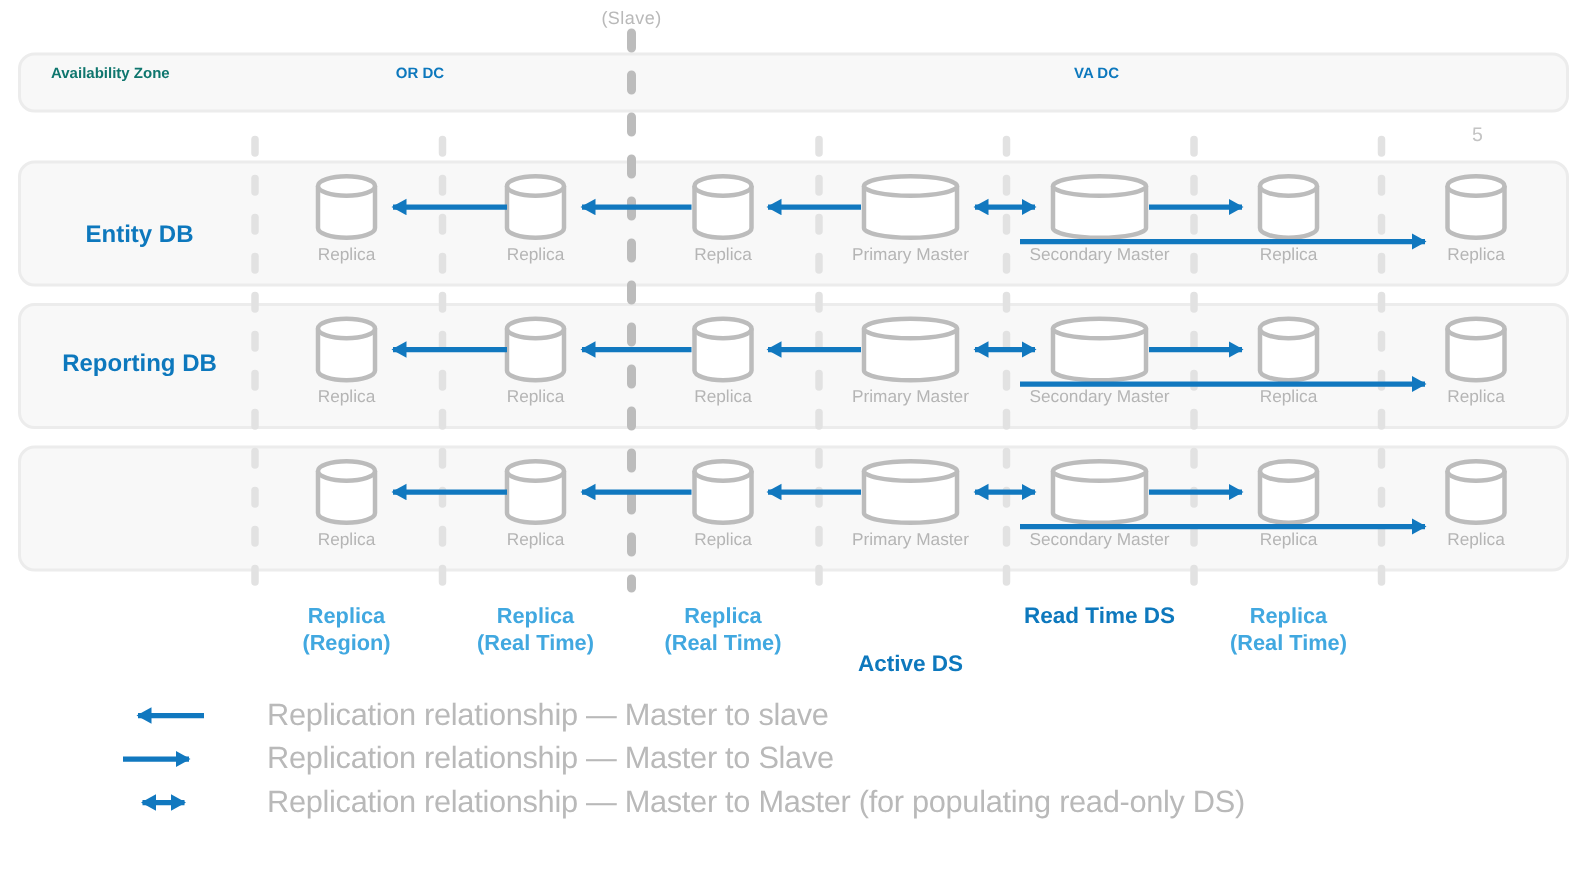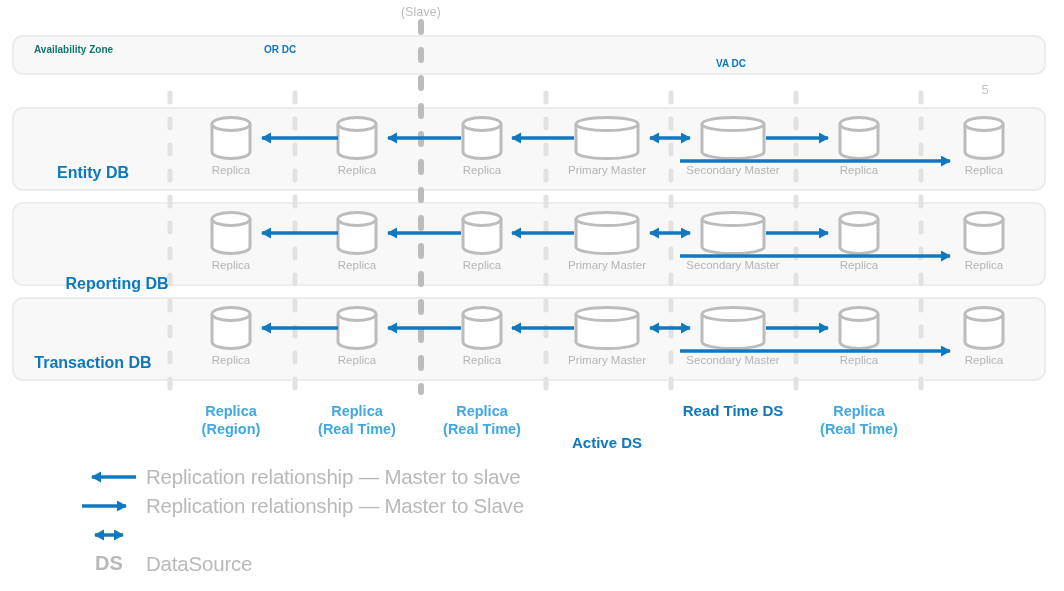--- a/index.html
+++ b/index.html
@@ -23,44 +23,44 @@
   .dash-region{stroke:#bcbcbc;stroke-width:6;stroke-dasharray:10 18;stroke-linecap:round;}
   .arrow{stroke:#1178bf;stroke-width:3.5;fill:none;}
   
   .region-label{position:absolute;left:361px;top:5px;width:120px;text-align:center;
     font-size:12px;color:#b9b9b9;letter-spacing:.3px;}
   .page-number{position:absolute;left:955px;top:82px;width:60px;text-align:center;
     font-size:13px;color:#c4c4c4;}
   .az-title{position:absolute;left:34px;top:44px;font-size:10px;font-weight:700;color:#0f766e;}
   .az-dc{position:absolute;top:44px;width:120px;text-align:center;
     font-size:10px;font-weight:600;color:#0d78bd;}
-  .az-or{left:220px;} .az-va{left:671px;margin-top:14px;}
+  .az-or{left:220px;} .az-va{left:671px;}
   .row-label{position:absolute;left:12px;width:162px;height:100px;display:flex;
-    align-items:center;justify-content:center;font-size:16px;font-weight:700;color:#0d78bd;margin-top:16px;}
-  .rl1{top:107px;} .rl2{top:218px;padding-left:24px;} .rl3{top:297px;}
+    align-items:center;justify-content:center;font-size:16px;font-weight:700;color:#0d78bd;}
+  .rl1{top:107px;} .rl2{top:193px;} .rl3{top:297px;}
   
   .node{position:absolute;}
   .node path,.node ellipse{fill:#ffffff;stroke:#bcbcbc;stroke-width:3;stroke-linejoin:round;}
   .r1{top:115px;} .r2{top:210px;} .r3{top:305px;}
   .c1{left:210px;} .c2{left:336px;} .c3{left:461px;}
   .c4{left:574px;} .c5{left:700px;} .c6{left:838px;} .c7{left:963px;}
   .nlabel{position:absolute;width:120px;text-align:center;font-size:11.5px;color:#b5b5b5;}
   .r1l{top:164px;} .r2l{top:259px;} .r3l{top:354px;}
   .lc1{left:171px;} .lc2{left:297px;} .lc3{left:422px;} .lc4{left:547px;}
   .lc5{left:673px;} .lc6{left:799px;} .lc7{left:924px;}
   
   .role{position:absolute;top:402px;width:130px;text-align:center;line-height:18px;}
   .role .l1,.role .l2{display:block;}
   .role.light{font-size:14.5px;font-weight:600;color:#41a8e0;}
   .role.bold{font-size:15px;font-weight:700;color:#0d78bd;}
   .pc1{left:166px;} .pc2{left:292px;} .pc3{left:417px;}
   .pc4{left:542px;margin-top:32px;} .pc5{left:668px;} .pc6{left:794px;}
   
   .legend{position:absolute;left:78px;top:462px;}
-  .lrow{display:flex;align-items:center;height:29px;}
+  .lrow{display:flex;align-items:center;height:29px;gap:32px;}
   .lsym{width:62px;flex:none;display:flex;align-items:center;justify-content:center;}
   .ltext{margin-left:6px;font-size:20.5px;font-weight:500;color:#b9b9b9;letter-spacing:-.2px;white-space:nowrap;}
   .lds{font-size:20px;font-weight:600;color:#b9b9b9;}
 </style>
 </head>
 <body>
 
 <div class="canvas">
 
   <div class="zone-box"></div>
@@ -79,21 +79,20 @@
   </svg>
 
   <div class="region-label">(Slave)</div>
   <div class="page-number">5</div>
   <div class="az-title">Availability Zone</div>
   <div class="az-dc az-or">OR DC</div>
   <div class="az-dc az-va">VA DC</div>
 
   <div class="row-label rl1">Entity DB</div>
   <div class="row-label rl2">Reporting DB</div>
-  <div class="row-label rl3">Transaction DB</div>
 
   <svg class="node r1 c1" width="42" height="47" viewBox="0 0 42 47">
       <path d="M2 9 L2 37 A19 6.5 0 0 0 40 37 L40 9"></path>
       <ellipse cx="21" cy="9" rx="19" ry="6.5"></ellipse>
     </svg>
   <svg class="node r1 c2" width="42" height="47" viewBox="0 0 42 47">
       <path d="M2 9 L2 37 A19 6.5 0 0 0 40 37 L40 9"></path>
       <ellipse cx="21" cy="9" rx="19" ry="6.5"></ellipse>
     </svg>
   <svg class="node r1 c3" width="42" height="47" viewBox="0 0 42 47">
@@ -264,20 +263,17 @@
           </svg>
       </span>
       <span class="ltext">Replication relationship — Master to Slave</span>
     </div>
     <div class="lrow">
       <span class="lsym">
         <svg width="62" height="16" viewBox="0 0 62 16">
             <line class="arrow" x1="17" y1="8" x2="45" y2="8" marker-start="url(#ah)" marker-end="url(#ah)"></line>
           </svg>
       </span>
+      <span class="ltext">Replication relationship — Master to Master (for populating read-only DS)</span>
     </div>
-    <div class="lrow">
-      <span class="lsym lds">DS</span>
-      <span class="ltext">DataSource</span>
-    </div>
   </div>
 
 </div>
 
 </body></html>

